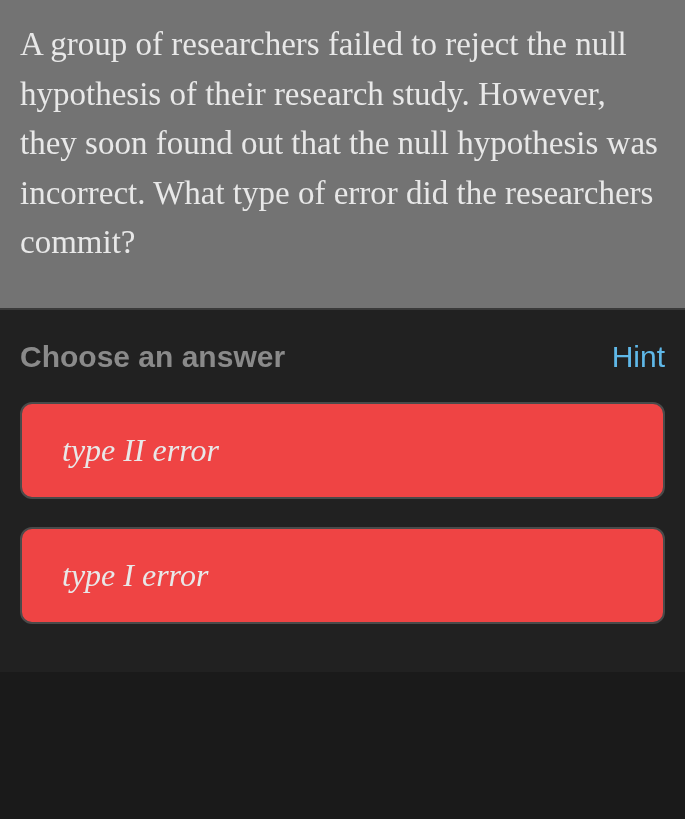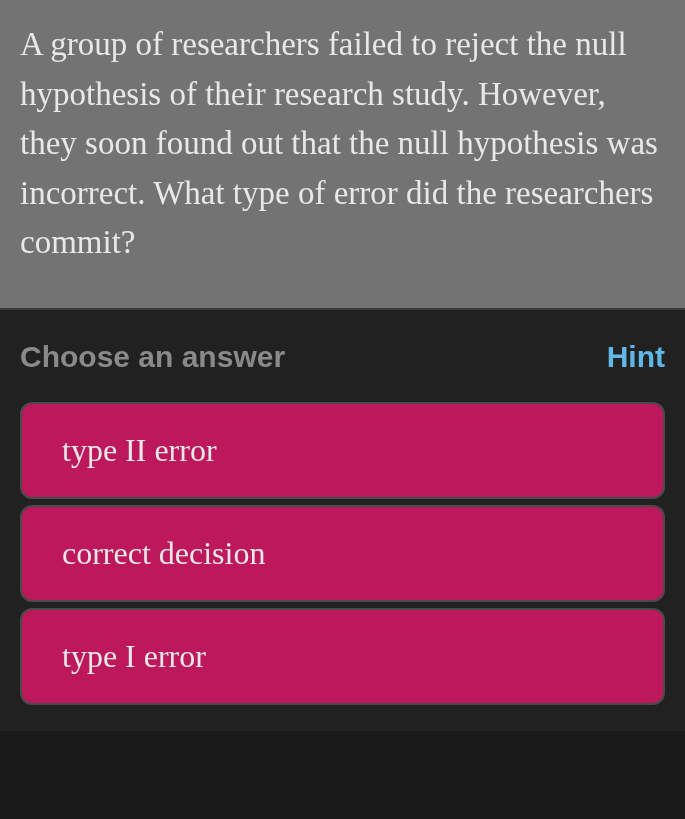--- a/index.html
+++ b/index.html
@@ -39,31 +39,32 @@
     }
     .choose-label {
       color: #8a8a8a;
       font-size: 30px;
       font-weight: 700;
       font-family: -apple-system, BlinkMacSystemFont, 'Segoe UI', Helvetica, Arial, sans-serif;
     }
     .hint-link {
       color: #5fb8e8;
       font-size: 30px;
-      font-weight: 700;
+      font-weight: 400;
       font-family: -apple-system, BlinkMacSystemFont, 'Segoe UI', Helvetica, Arial, sans-serif;
       cursor: pointer;
     }
     .answer-option {
-      background-color: #be185d;
+      background-color: #ef4444;
       border: 2px solid #4a4a4a;
       border-radius: 12px;
       padding: 28px 40px;
-      margin-bottom: 6px;
+      margin-bottom: 28px;
       cursor: pointer;
+      font-style: italic;
     }
     .answer-option-text {
       color: #e8e8e8;
       font-size: 32px;
       font-family: Georgia, 'Times New Roman', serif;
       font-weight: 400;
     }
   </style>
 </head>
 <body>
@@ -76,20 +77,17 @@
   <div class="answer-header">
     <span class="choose-label">Choose an answer</span>
     <span class="hint-link">Hint</span>
   </div>
 
   <div class="answer-option">
     <span class="answer-option-text">type II error</span>
   </div>
 
 
-  <div class="answer-option">
-    <span class="answer-option-text">correct decision</span>
-  </div>
 
   <div class="answer-option">
     <span class="answer-option-text">type I error</span>
   </div>
 </div>
 
 </body></html>

